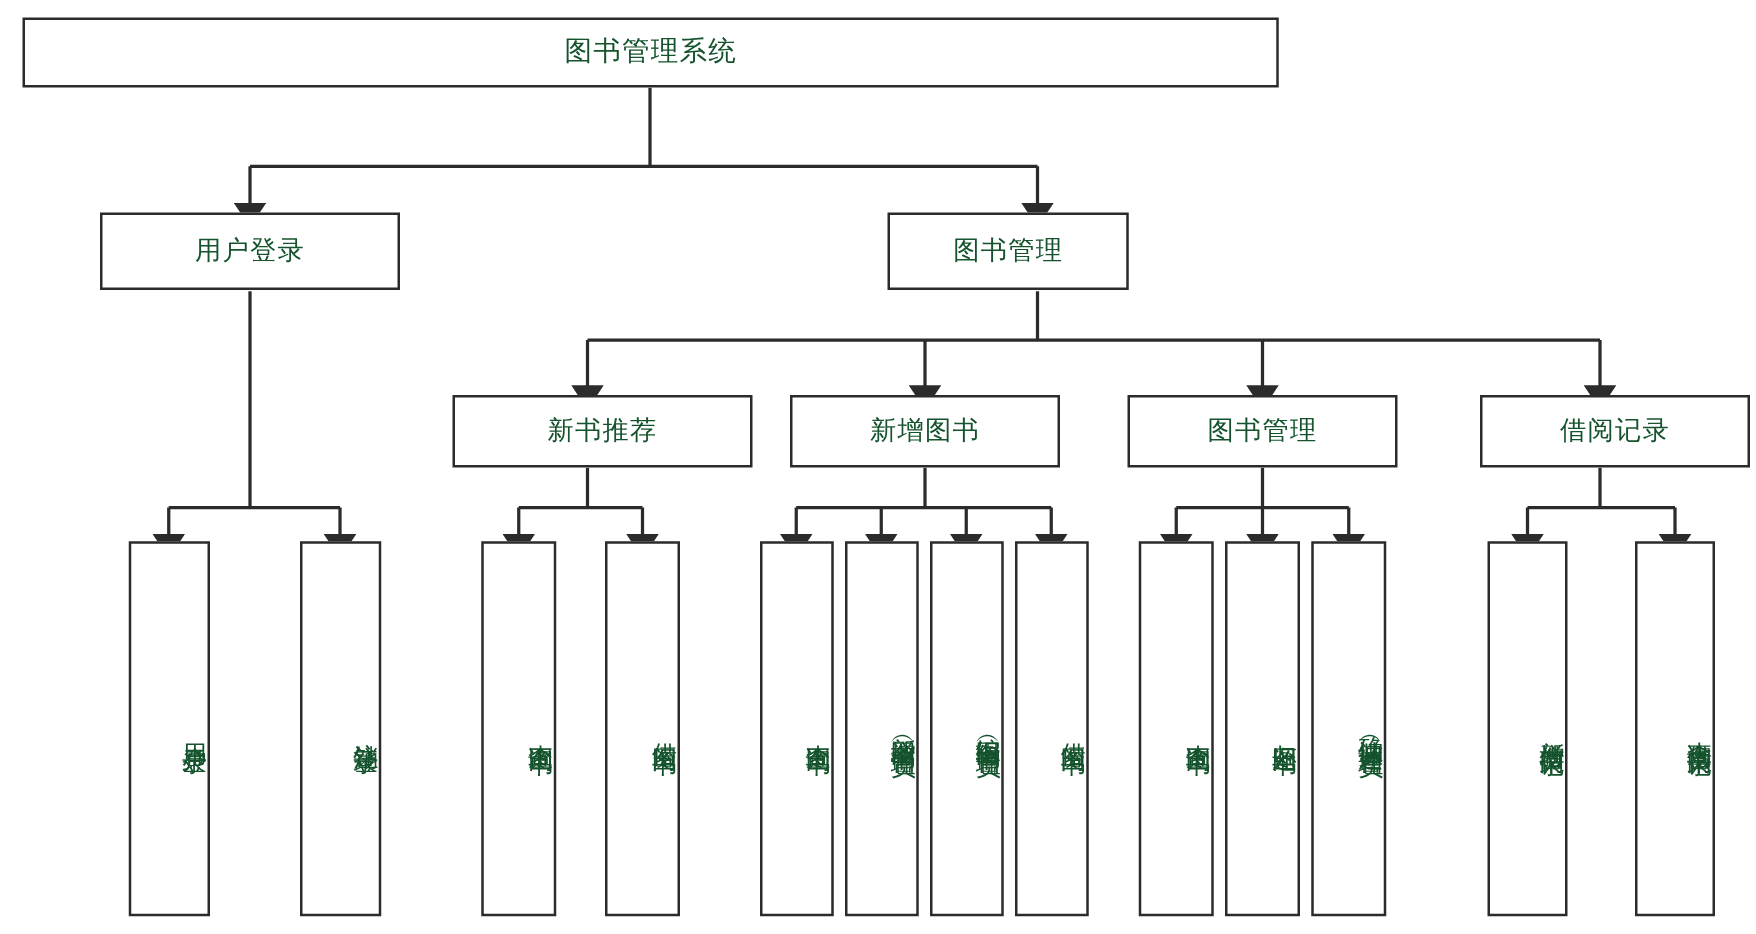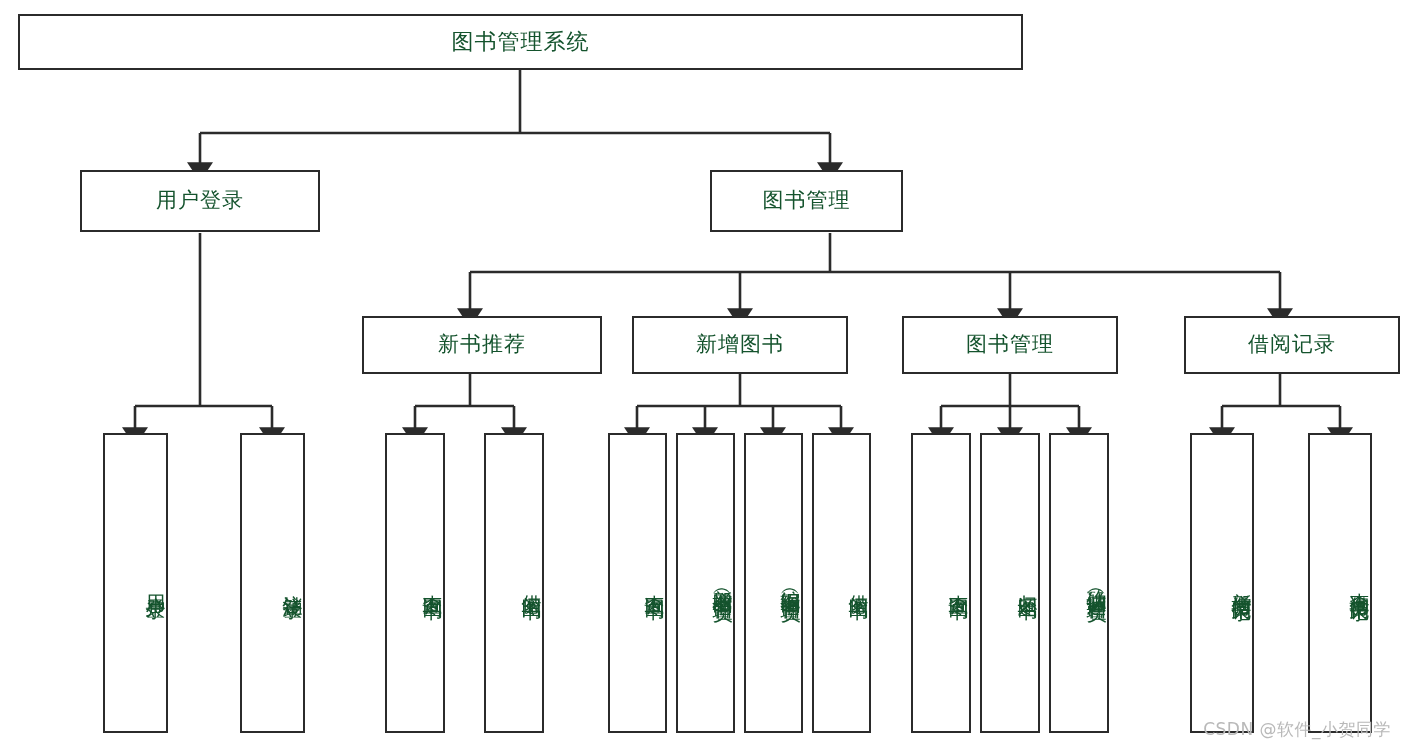--- a/index.html
+++ b/index.html
@@ -182,14 +182,13 @@
     <span class="vtext">确认归还（管理员）</span>
   </div>
 
   <div class="node v" style="left:1190px;top:433px;width:64px;height:300px;">
     <span class="vtext">新增借阅记录</span>
   </div>
   <div class="node v" style="left:1308px;top:433px;width:64px;height:300px;">
     <span class="vtext">查询借阅记录</span>
   </div>
 
-  <div class="watermark">CSDN @软件_小贺同学</div>
 </div>
 
 </body></html>

